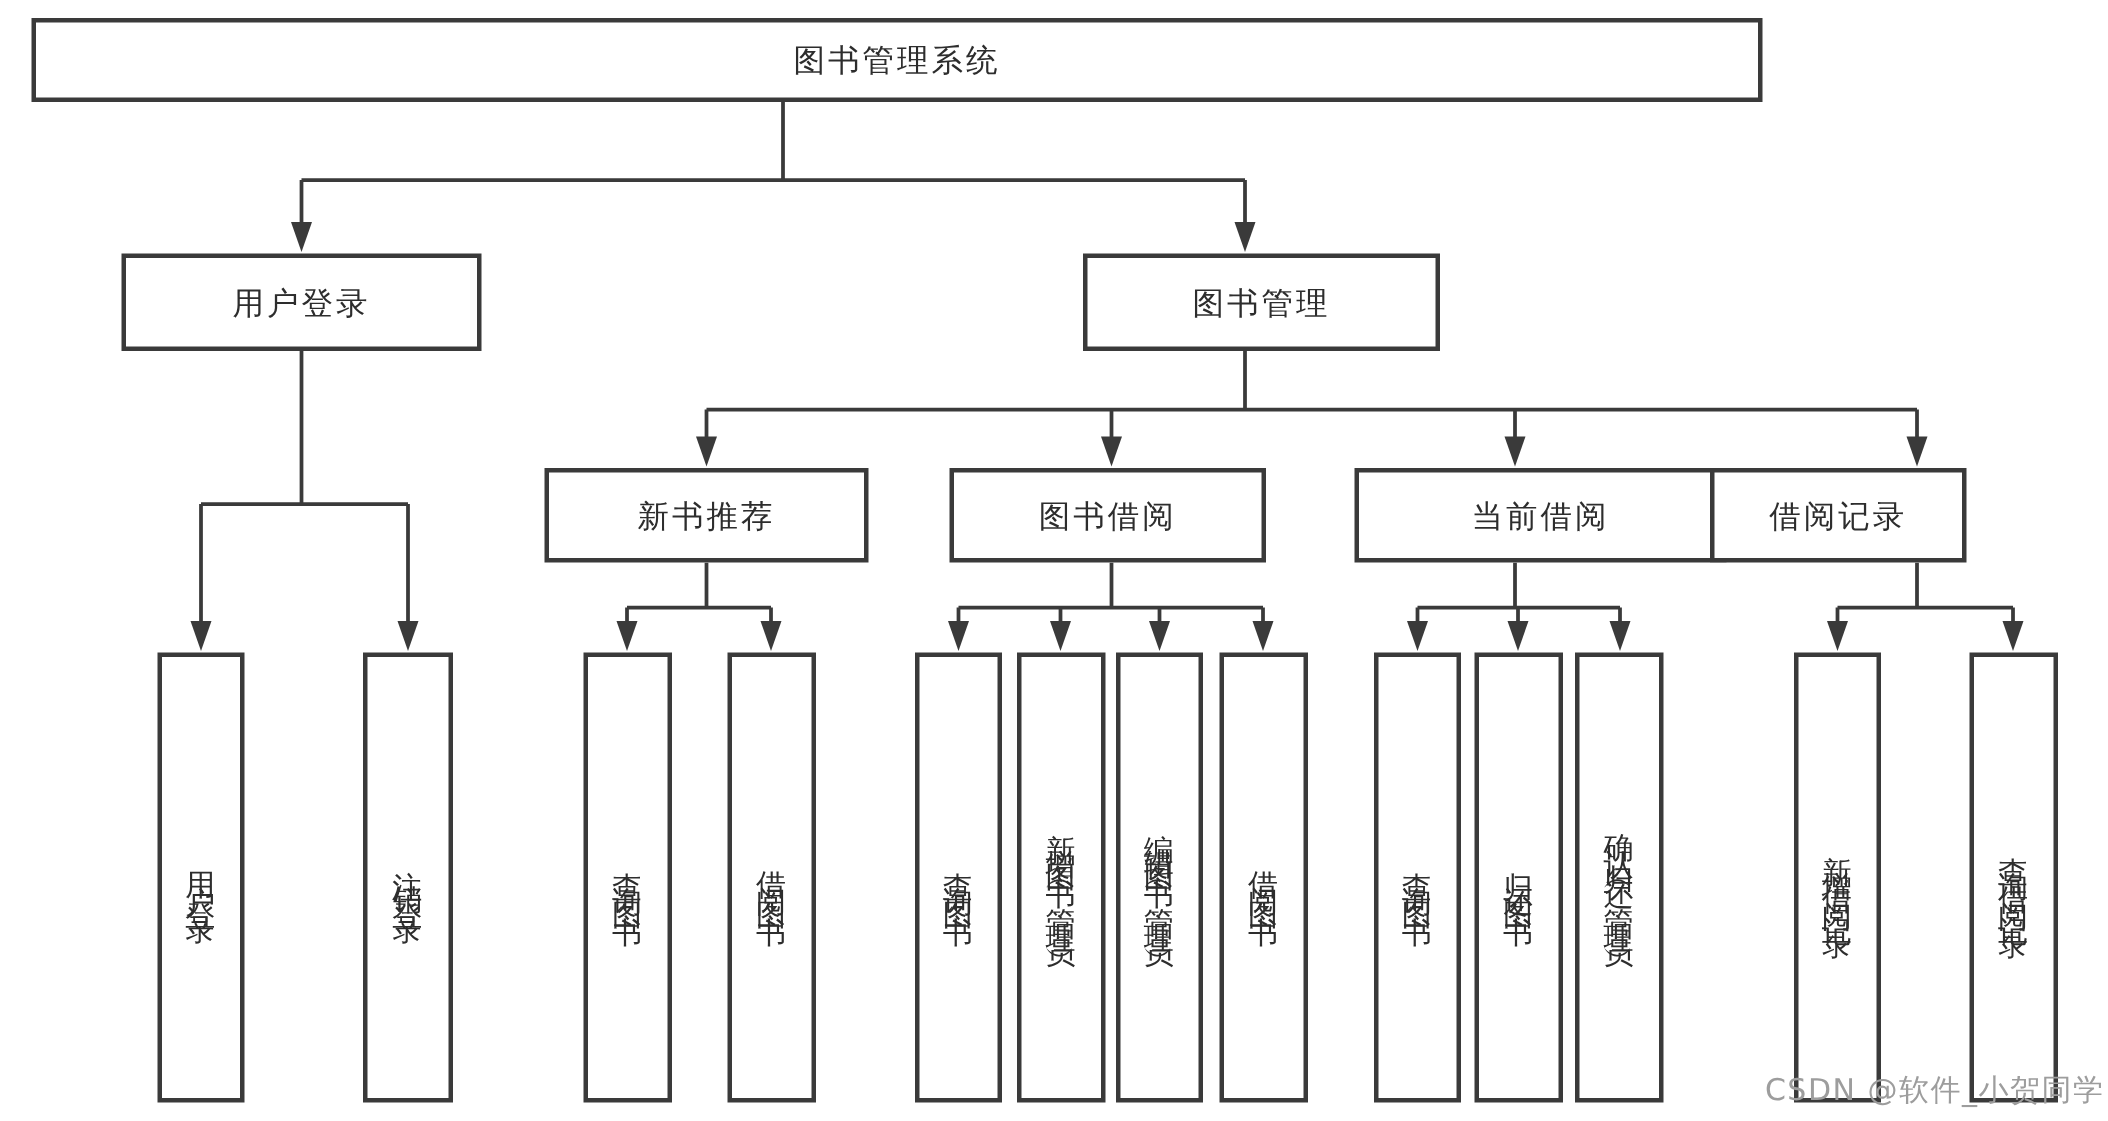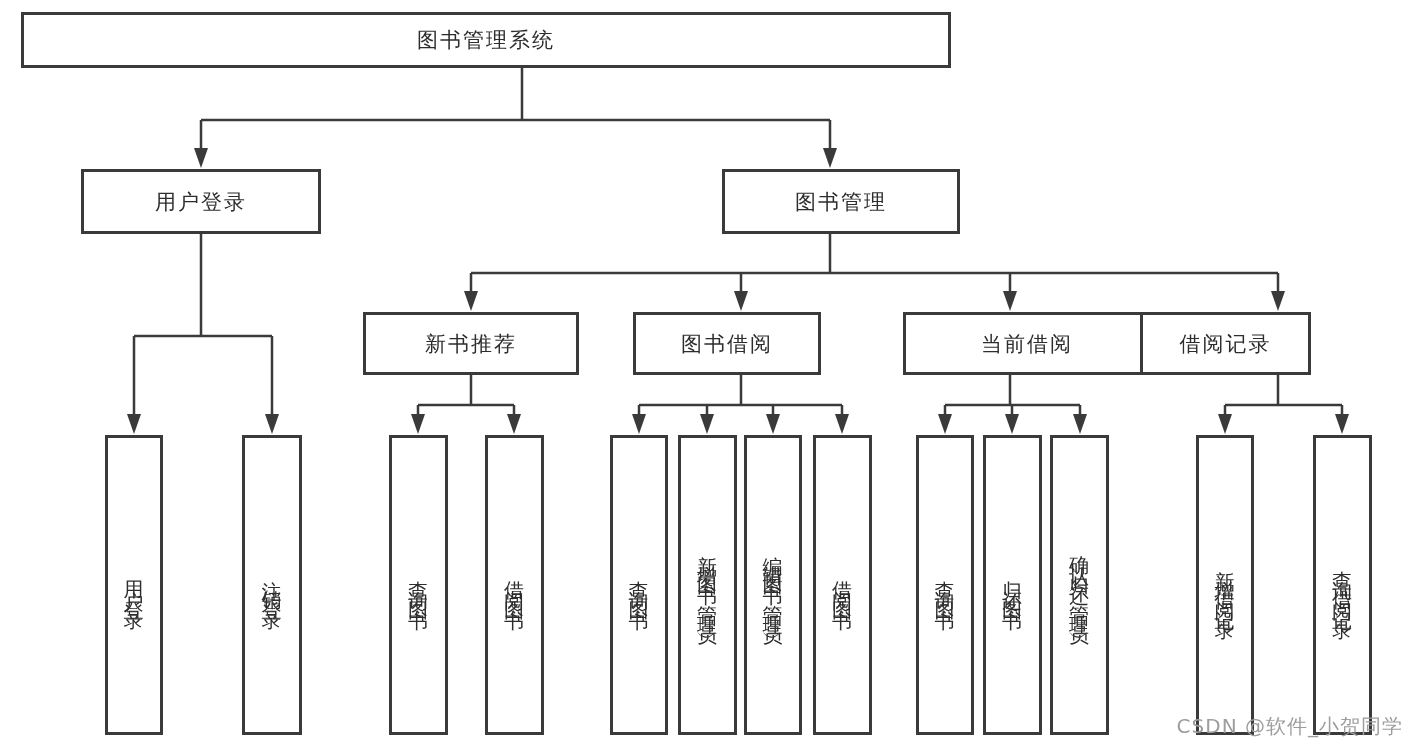--- a/index.html
+++ b/index.html
@@ -94,35 +94,35 @@
 
       <polygon points="938,414 952,414 945,434"></polygon>
       <polygon points="1005,414 1019,414 1012,434"></polygon>
       <polygon points="1073,414 1087,414 1080,434"></polygon>
 
       <polygon points="1218,414 1232,414 1225,434"></polygon>
       <polygon points="1335,414 1349,414 1342,434"></polygon>
     </g>
   </svg>
 
-  <div class="box h-box" style="left:21px; top:12px; width:930px; height:56px;">
+  <div class="box h-box" style="left:21px; top:12px; width:1154px; height:56px;">
     <span>图书管理系统</span>
   </div>
 
   <div class="box h-box row2" style="left:81px; width:240px;">
     <span>用户登录</span>
   </div>
   <div class="box h-box row2" style="left:711px; width:238px;margin-left:11px;">
     <span>图书管理</span>
   </div>
 
   <div class="box h-box row3" style="left:363px; width:216px;">
     <span>新书推荐</span>
   </div>
-  <div class="box h-box row3" style="left:633px; width:188px;">
+  <div class="box h-box row3" style="left:633px; width:211px;">
     <span>图书借阅</span>
   </div>
   <div class="box h-box row3" style="left:903px; width:248px;">
     <span>当前借阅</span>
   </div>
   <div class="box h-box row3" style="left:1140px; width:171px;">
     <span>借阅记录</span>
   </div>
 
   <div class="box v-box" style="left:105px; width:58px;">

